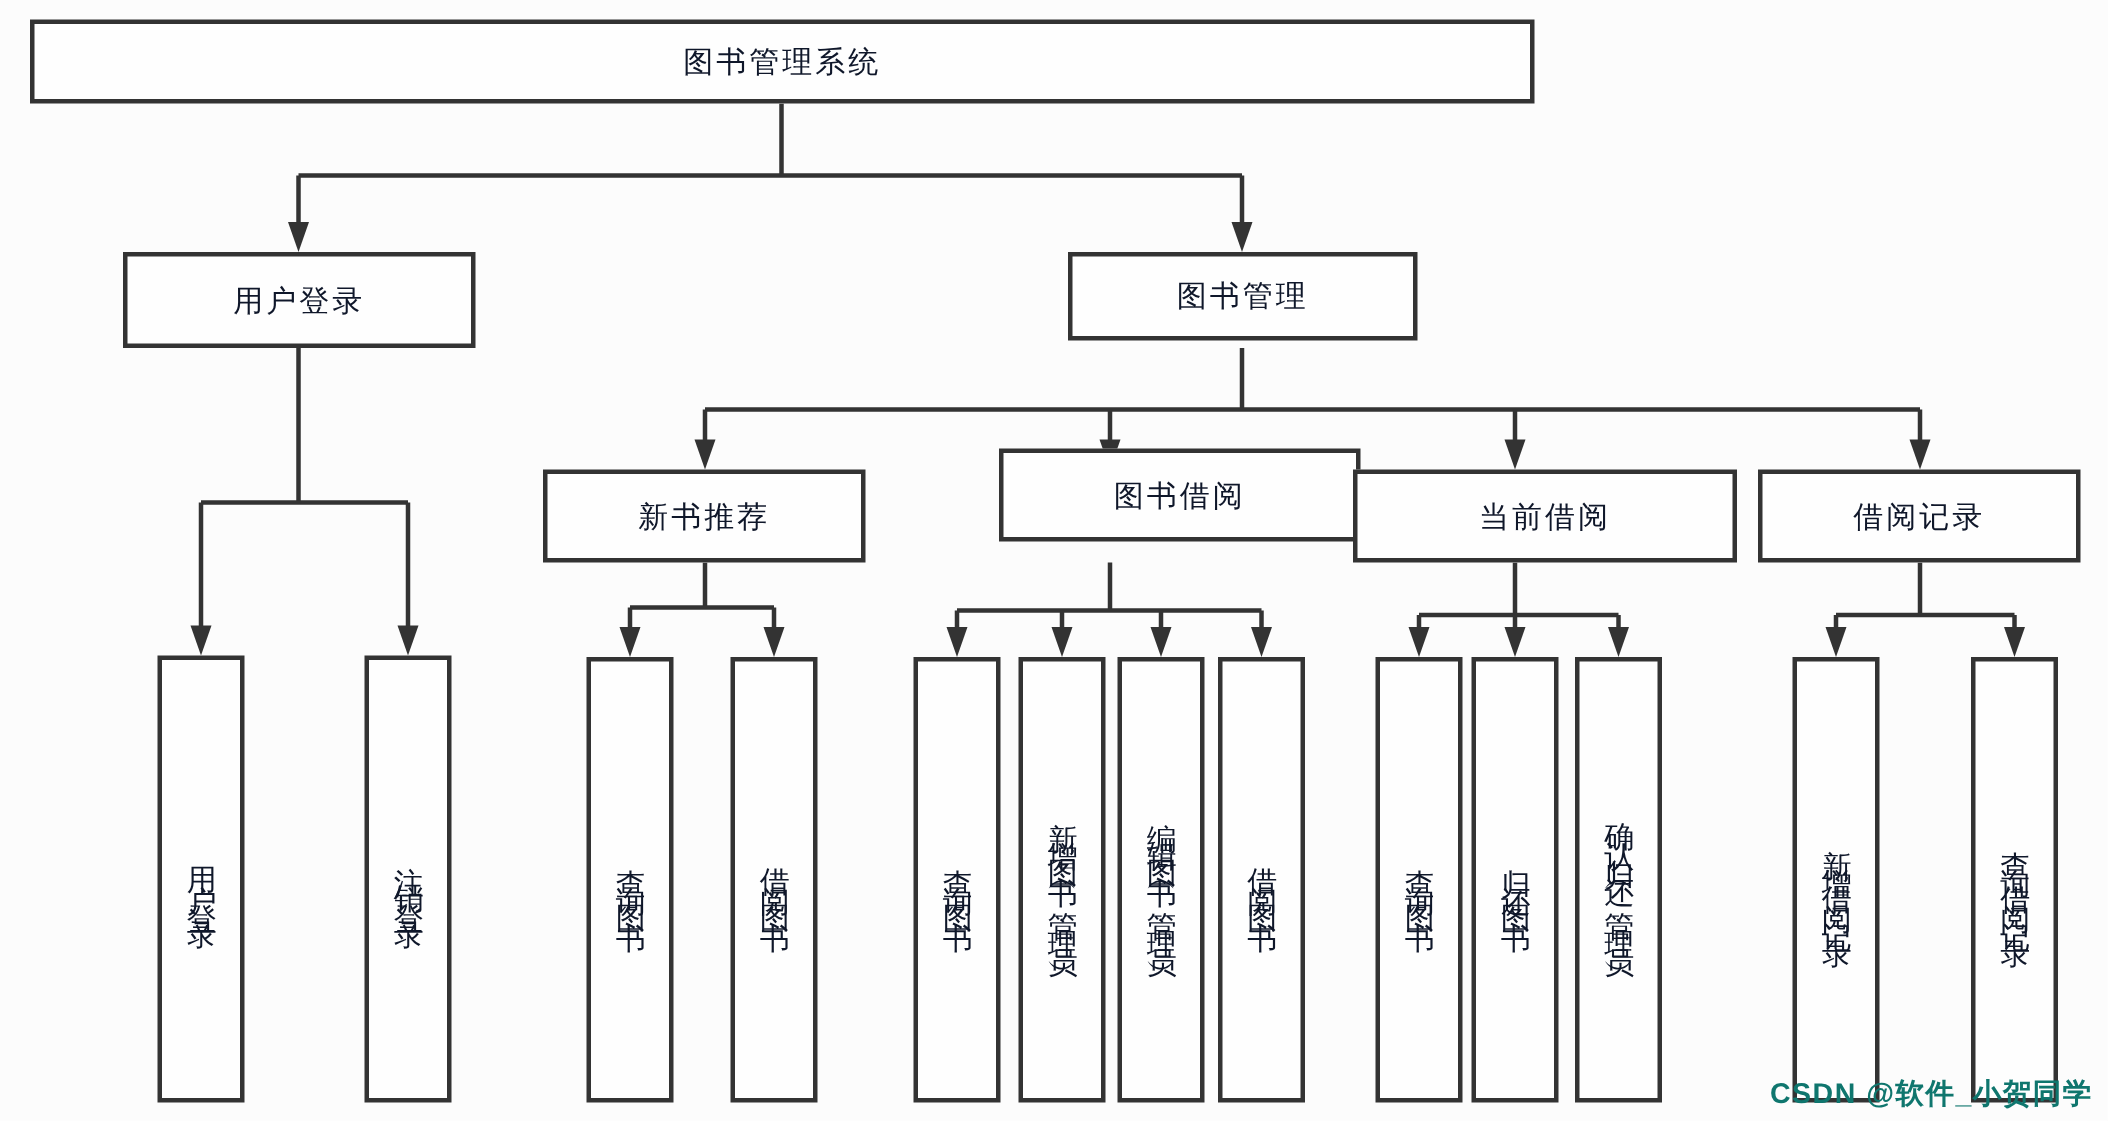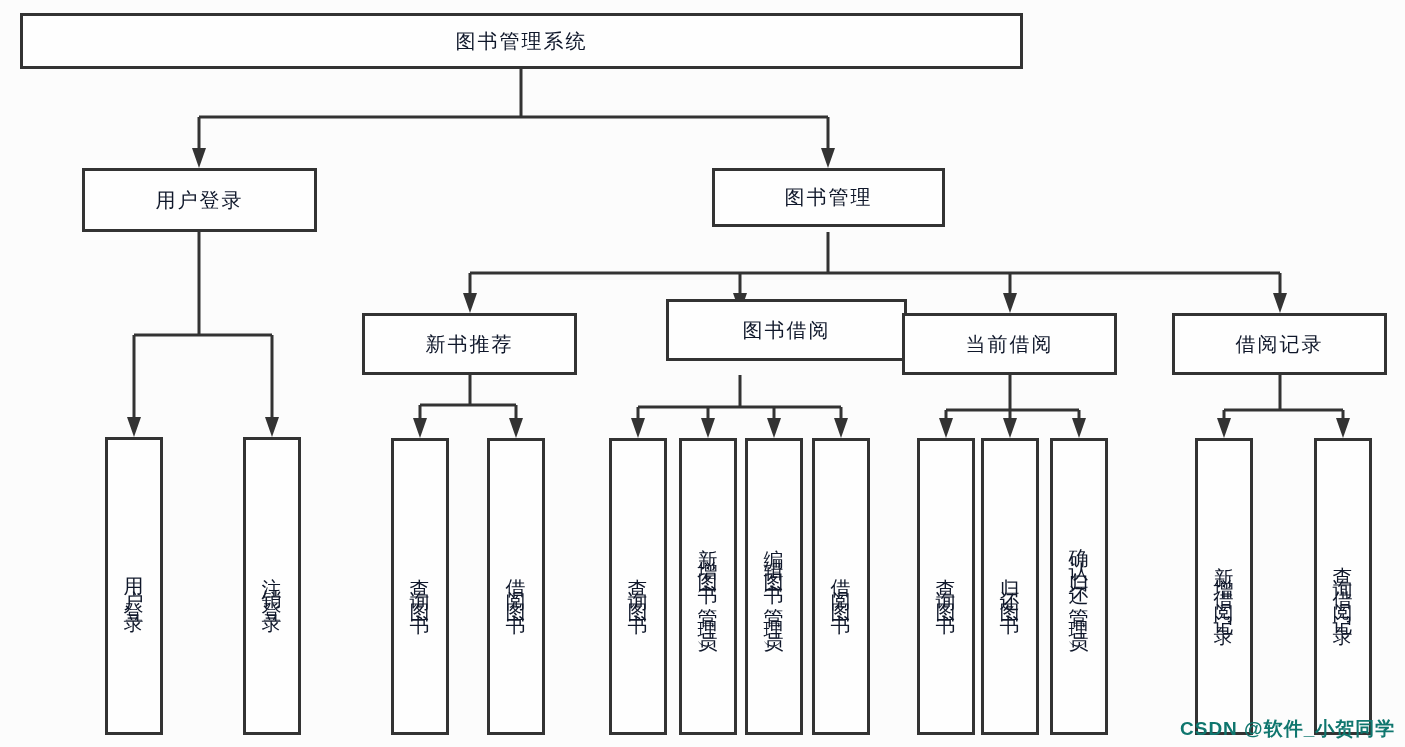--- a/index.html
+++ b/index.html
@@ -118,21 +118,21 @@
   <div class="node" style="left:712px;top:168px;width:233px;height:59px;">
     <span class="h-label">图书管理</span>
   </div>
 
   <div class="node" style="left:362px;top:313px;width:215px;height:62px;">
     <span class="h-label">新书推荐</span>
   </div>
   <div class="node" style="left:632px;top:299px;width:241px;height:62px;margin-left:34px;">
     <span class="h-label">图书借阅</span>
   </div>
-  <div class="node" style="left:902px;top:313px;width:215px;height:62px;">
+  <div class="node" style="left:902px;top:313px;width:256px;height:62px;">
     <span class="h-label">当前借阅</span>
   </div>
   <div class="node" style="left:1172px;top:313px;width:215px;height:62px;">
     <span class="h-label">借阅记录</span>
   </div>
 
   <div class="node leaf" style="left:105px;top:437px;width:58px;height:298px;">
     <span class="v-label">用户登录</span>
   </div>
   <div class="node leaf" style="left:243px;top:437px;width:58px;height:298px;">

